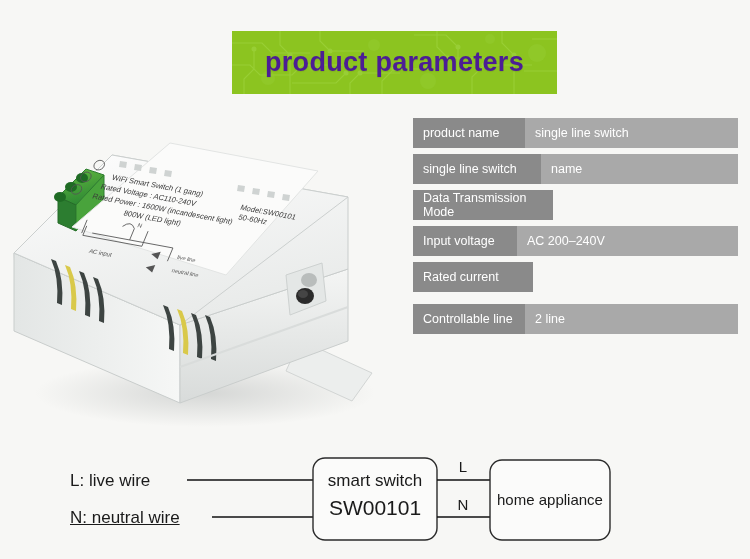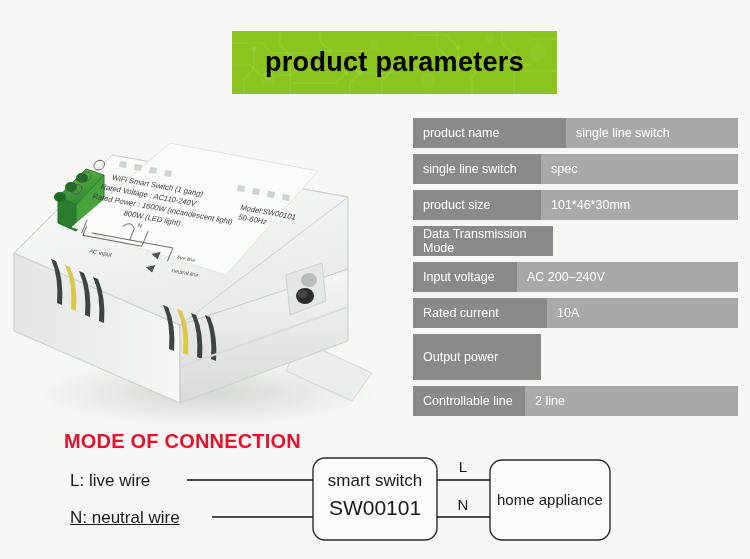--- a/index.html
+++ b/index.html
@@ -15,21 +15,21 @@
   
   .banner{
     position:absolute;left:232px;top:31px;width:325px;height:63px;
     background:#8cc420;
     overflow:hidden;
   }
   .banner .circuit{position:absolute;inset:0;opacity:.5;}
   .banner-title{
     position:absolute;left:0;top:0;width:100%;height:100%;
     display:flex;align-items:center;justify-content:center;
-    color:#000000;font-size:27px;font-weight:bold;
+    color:#4c1d95;font-size:27px;font-weight:bold;
     letter-spacing:.3px;
     text-shadow:0 1px 1px rgba(0,0,0,.08);
   }
 
   
   .spec-table{position:absolute;left:413px;top:118px;width:325px;}
   .spec-row{display:flex;margin-bottom:6px;}
   .spec-label{
     background:#8a8a8a;color:#ffffff;
     font-size:12.5px;
@@ -111,50 +111,44 @@
         <circle cx="258" cy="8" r="5"></circle>
           <circle cx="82" cy="36" r="5"></circle>
       </g>
     </svg>
     <div class="banner-title">product parameters</div>
   </div>
 
   <div class="spec-table">
 
     <div class="spec-row">
-      <div class="spec-label" style="width:153px">product name</div>
+      <div class="spec-label" style="width:112px">product name</div>
       <div class="spec-value">single line switch</div>
     </div>
 
     <div class="spec-row">
       <div class="spec-label" style="width:128px">single line switch</div>
-      <div class="spec-value">spec</div>
-    </div>
-
-    <div class="spec-row">
-      <div class="spec-label" style="width:128px">product size</div>
-      <div class="spec-value">101*46*30mm</div>
-    </div>
+      <div class="spec-value">name</div>
+    </div>
+
 
     <div class="spec-row">
       <div class="spec-label" style="width:140px">Data Transmission Mode</div>
     </div>
 
     <div class="spec-row">
       <div class="spec-label" style="width:104px">Input voltage</div>
       <div class="spec-value">AC 200–240V</div>
     </div>
 
     <div class="spec-row">
-      <div class="spec-label" style="width:134px">Rated current</div>
-      <div class="spec-value">10A</div>
+      <div class="spec-label" style="width:120px">Rated current</div>
     </div>
 
     <div class="spec-row tall">
-      <div class="spec-label" style="width:128px">Output power</div>
     </div>
 
     <div class="spec-row">
       <div class="spec-label" style="width:112px">Controllable line</div>
       <div class="spec-value">2 line</div>
     </div>
 
   </div>
 
   <svg class="product-photo" viewBox="0 0 400 300">
@@ -261,21 +255,20 @@
     <g>
       <path d="M286 140 L322 128 L326 166 L290 180 Z" fill="#e4e7e6" stroke="#cdd1d0" stroke-width="1"></path>
       <ellipse cx="309" cy="145" rx="8" ry="7" fill="#b9bdbc"></ellipse>
       <ellipse cx="305" cy="161" rx="9" ry="8" fill="#2b2b2b"></ellipse>
       <ellipse cx="303" cy="159" rx="5" ry="4" fill="#454545"></ellipse>
     </g>
 
     <path d="M180 232 L348 172" stroke="#d9dcdb" stroke-width="2" fill="none"></path>
   </svg>
 
-  <div class="mode-title">MODE OF CONNECTION</div>
 
   <div class="wire-label wire-l">L:  live wire</div>
   <div class="wire-label wire-n">N:  neutral wire</div>
 
   <svg class="diagram-svg" viewBox="0 0 750 119">
 
     <line x1="187" y1="40" x2="313" y2="40" stroke="#111" stroke-width="1.6"></line>
     <line x1="212" y1="77" x2="313" y2="77" stroke="#111" stroke-width="1.6"></line>
 
     <rect x="313" y="18" width="124" height="82" rx="12" ry="12" fill="#fbfbfa" stroke="#2b2b2b" stroke-width="1.4"></rect>

